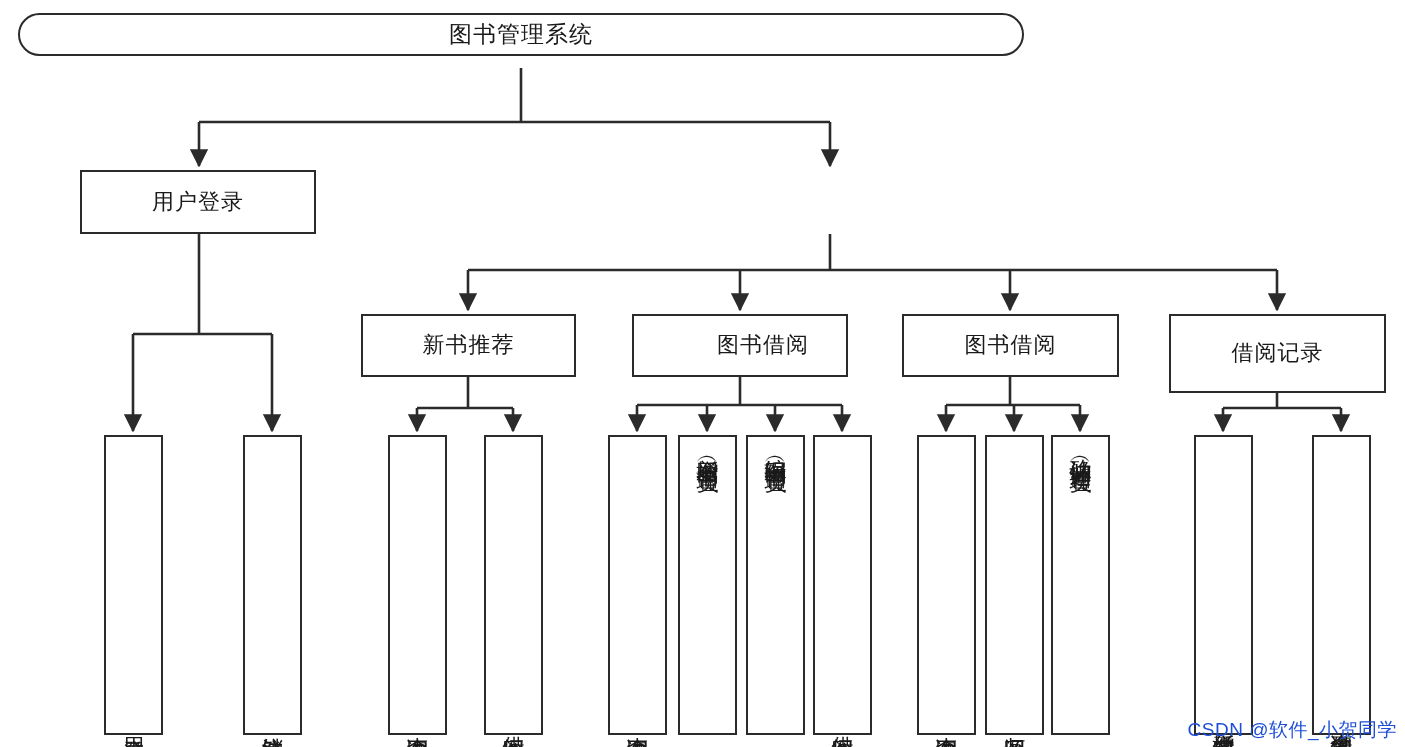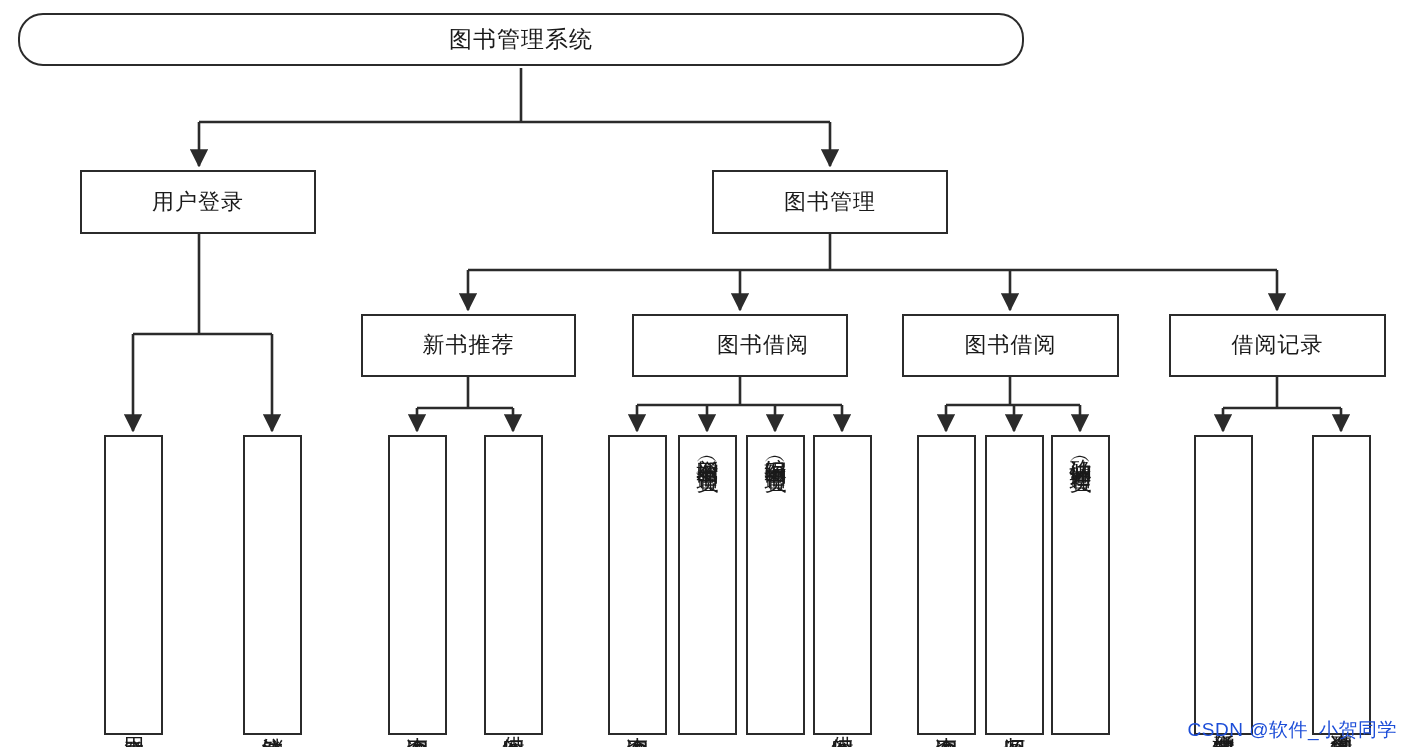--- a/index.html
+++ b/index.html
@@ -95,41 +95,38 @@
       <path d="M 1014 405 L 1014 431" marker-end="url(#arrow)"></path>
       <path d="M 1080 405 L 1080 431" marker-end="url(#arrow)"></path>
 
       <path d="M 1277 377 L 1277 408"></path>
       <path d="M 1223 408 L 1341 408"></path>
       <path d="M 1223 408 L 1223 431" marker-end="url(#arrow)"></path>
       <path d="M 1341 408 L 1341 431" marker-end="url(#arrow)"></path>
     </g>
   </svg>
 
-  <div class="node-box horiz root" style="left:18px;top:13px;width:1006px;height:53px;border-radius:25px;">
+  <div class="node-box horiz root" style="left:18px;top:13px;width:1006px;height:43px;border-radius:25px;">
     <span class="node-label">图书管理系统</span>
   </div>
 
   <div class="node-box horiz" style="left:80px;top:170px;width:236px;height:64px;">
     <span class="node-label">用户登录</span>
-  </div>
-  <div class="node-box horiz" style="left:712px;top:170px;width:236px;height:64px;">
-    <span class="node-label">图书管理</span>
   </div>
 
   <div class="node-box horiz" style="left:361px;top:314px;width:215px;height:63px;justify-content:center;">
     <span class="node-label">新书推荐</span>
   </div>
   <div class="node-box horiz" style="left:632px;top:314px;width:216px;height:63px;padding-left:46px;">
     <span class="node-label">图书借阅</span>
   </div>
   <div class="node-box horiz" style="left:902px;top:314px;width:217px;height:63px;">
     <span class="node-label">图书借阅</span>
   </div>
-  <div class="node-box horiz" style="left:1169px;top:314px;width:217px;height:63px;">
+  <div class="node-box horiz" style="left:1169px;top:314px;width:217px;height:79px;">
     <span class="node-label">借阅记录</span>
   </div>
 
   <div class="node-box vert" style="left:104px;top:435px;width:59px;height:300px;">
     <span class="node-label">用户登录</span>
   </div>
   <div class="node-box vert" style="left:243px;top:435px;width:59px;height:300px;">
     <span class="node-label">注销登录</span>
   </div>
 

